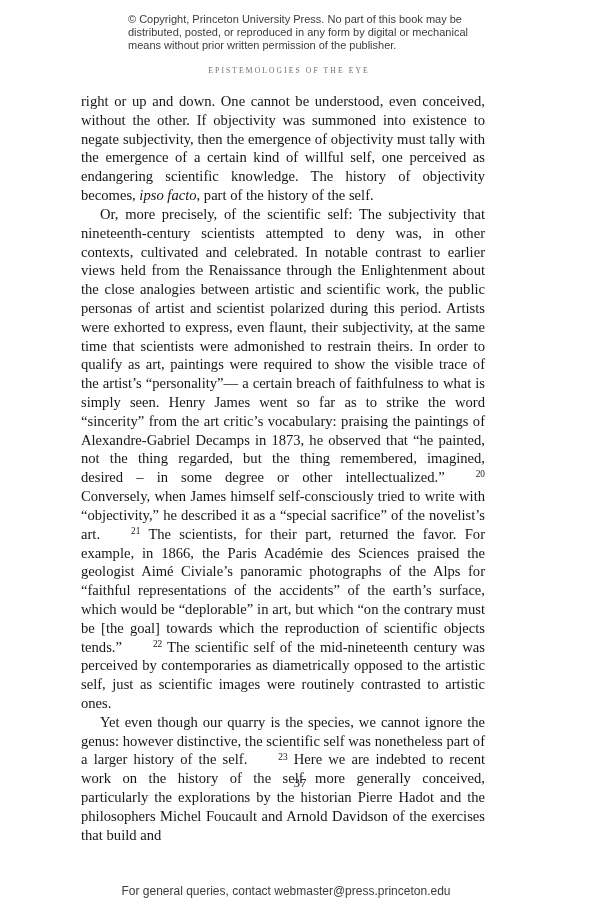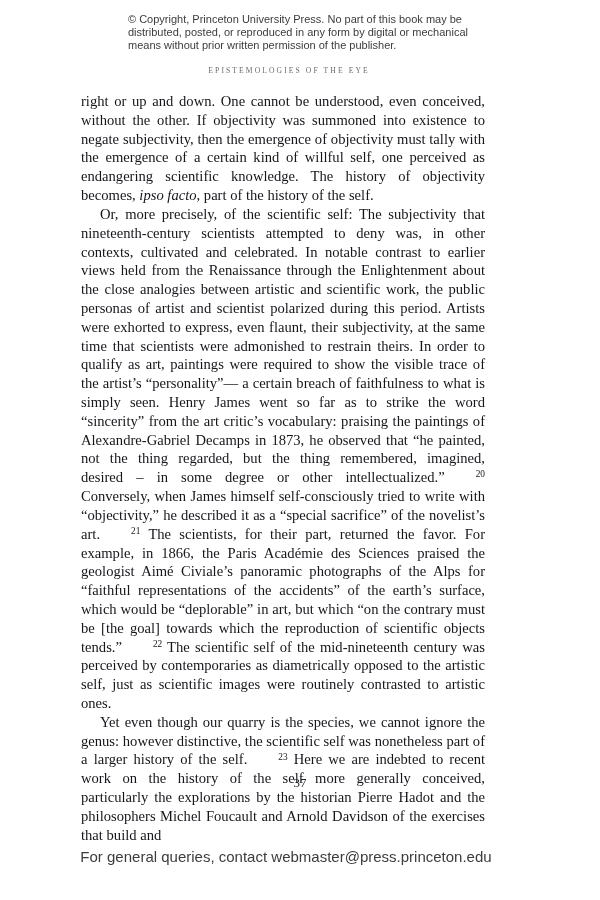--- a/index.html
+++ b/index.html
@@ -82,25 +82,25 @@
     width: 600px;
     text-align: center;
     font-size: 13px;
     color: #20222a;
   }
 
   
   .page-footer {
     position: absolute;
     left: 0;
-    top: 848px;
+    top: 884px;
     width: 572px;
     text-align: center;
     font-family: "Liberation Sans", "DejaVu Sans", sans-serif;
-    font-size: 15px;
+    font-size: 12px;
     color: #3c3c3c;
   }
 </style>
 </head>
 <body>
 
 <div class="copyright-notice">© Copyright, Princeton University Press. No part of this book may be distributed, posted, or reproduced in any form by digital or mechanical means without prior written permission of the publisher.</div>
 
 <div class="running-head">EPISTEMOLOGIES OF THE EYE</div>
 

